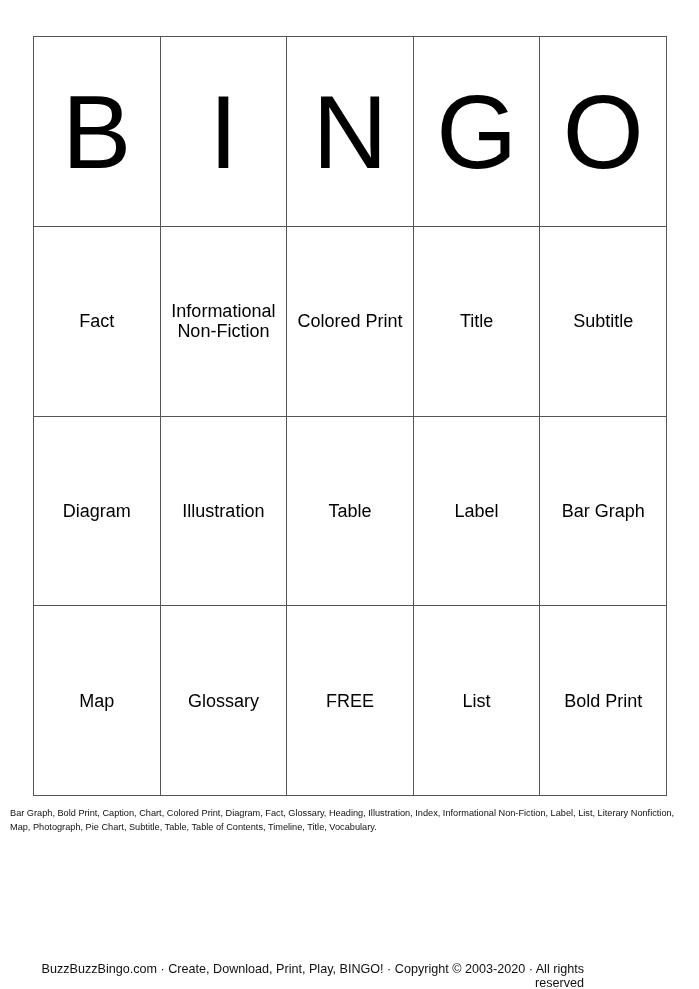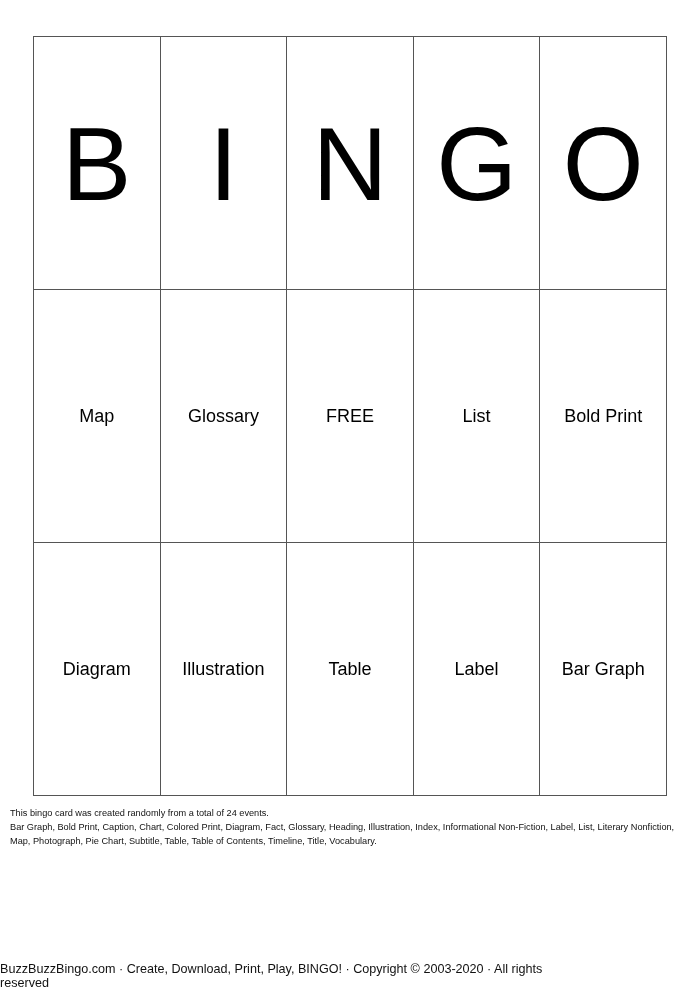--- a/index.html
+++ b/index.html
@@ -2,49 +2,55 @@
 <html><head>
 <meta charset="utf-8">
 <style>
   html, body { margin:0; padding:0; background:#ffffff; }
   body { width:699px; height:989px; position:relative; font-family:"Liberation Sans", sans-serif; color:#000; overflow:hidden; }
   .card { position:absolute; left:33px; top:36px; width:633px; height:760px; border-collapse:collapse; table-layout:fixed; }
   .card td { border:1px solid #555; width:126.6px; height:126.7px; text-align:center; vertical-align:middle; padding:0 4px; box-sizing:border-box; }
   .card .hdr { font-size:104px; line-height:1; padding-top:2px; }
   .card .cell { font-size:18px; line-height:20px; }
   .info { position:absolute; left:10px; top:806px; width:680px; font-size:9.2px; line-height:14px; color:#111; }
-  .footer { position:absolute; left:0; top:962px; width:584px; text-align:left; font-size:12.6px; color:#111; }
+  .footer { position:absolute; left:0; top:962px; width:584px; text-align:right; font-size:12.6px; color:#111; }
 </style>
 </head>
 <body>
 
 <table class="card">
   <tbody>
       <tr>
     <td class="hdr">B</td>
     <td class="hdr">I</td>
     <td class="hdr">N</td>
     <td class="hdr">G</td>
     <td class="hdr">O</td>
   </tr>
   <tr>
-    <td class="cell">Map</td>
-    <td class="cell">Glossary</td>
-    <td class="cell">FREE</td>
-    <td class="cell">List</td>
-    <td class="cell">Bold Print</td>
+    <td class="cell">Fact</td>
+    <td class="cell">Informational Non-Fiction</td>
+    <td class="cell">Colored Print</td>
+    <td class="cell">Title</td>
+    <td class="cell">Subtitle</td>
   </tr>
   <tr>
     <td class="cell">Diagram</td>
     <td class="cell">Illustration</td>
     <td class="cell">Table</td>
     <td class="cell">Label</td>
     <td class="cell">Bar Graph</td>
   </tr>
+  <tr>
+    <td class="cell">Map</td>
+    <td class="cell">Glossary</td>
+    <td class="cell">FREE</td>
+    <td class="cell">List</td>
+    <td class="cell">Bold Print</td>
+  </tr>
 </tbody>
   </table>
 
 <div class="info">
-  <div>This bingo card was created randomly from a total of 24 events.</div>
   <div>Bar Graph, Bold Print, Caption, Chart, Colored Print, Diagram, Fact, Glossary, Heading, Illustration, Index, Informational Non-Fiction, Label, List, Literary Nonfiction, Map, Photograph, Pie Chart, Subtitle, Table, Table of Contents, Timeline, Title, Vocabulary.</div>
 </div>
 
 <div class="footer">BuzzBuzzBingo.com · Create, Download, Print, Play, BINGO! · Copyright © 2003-2020 · All rights reserved</div>
 
 </body></html>

